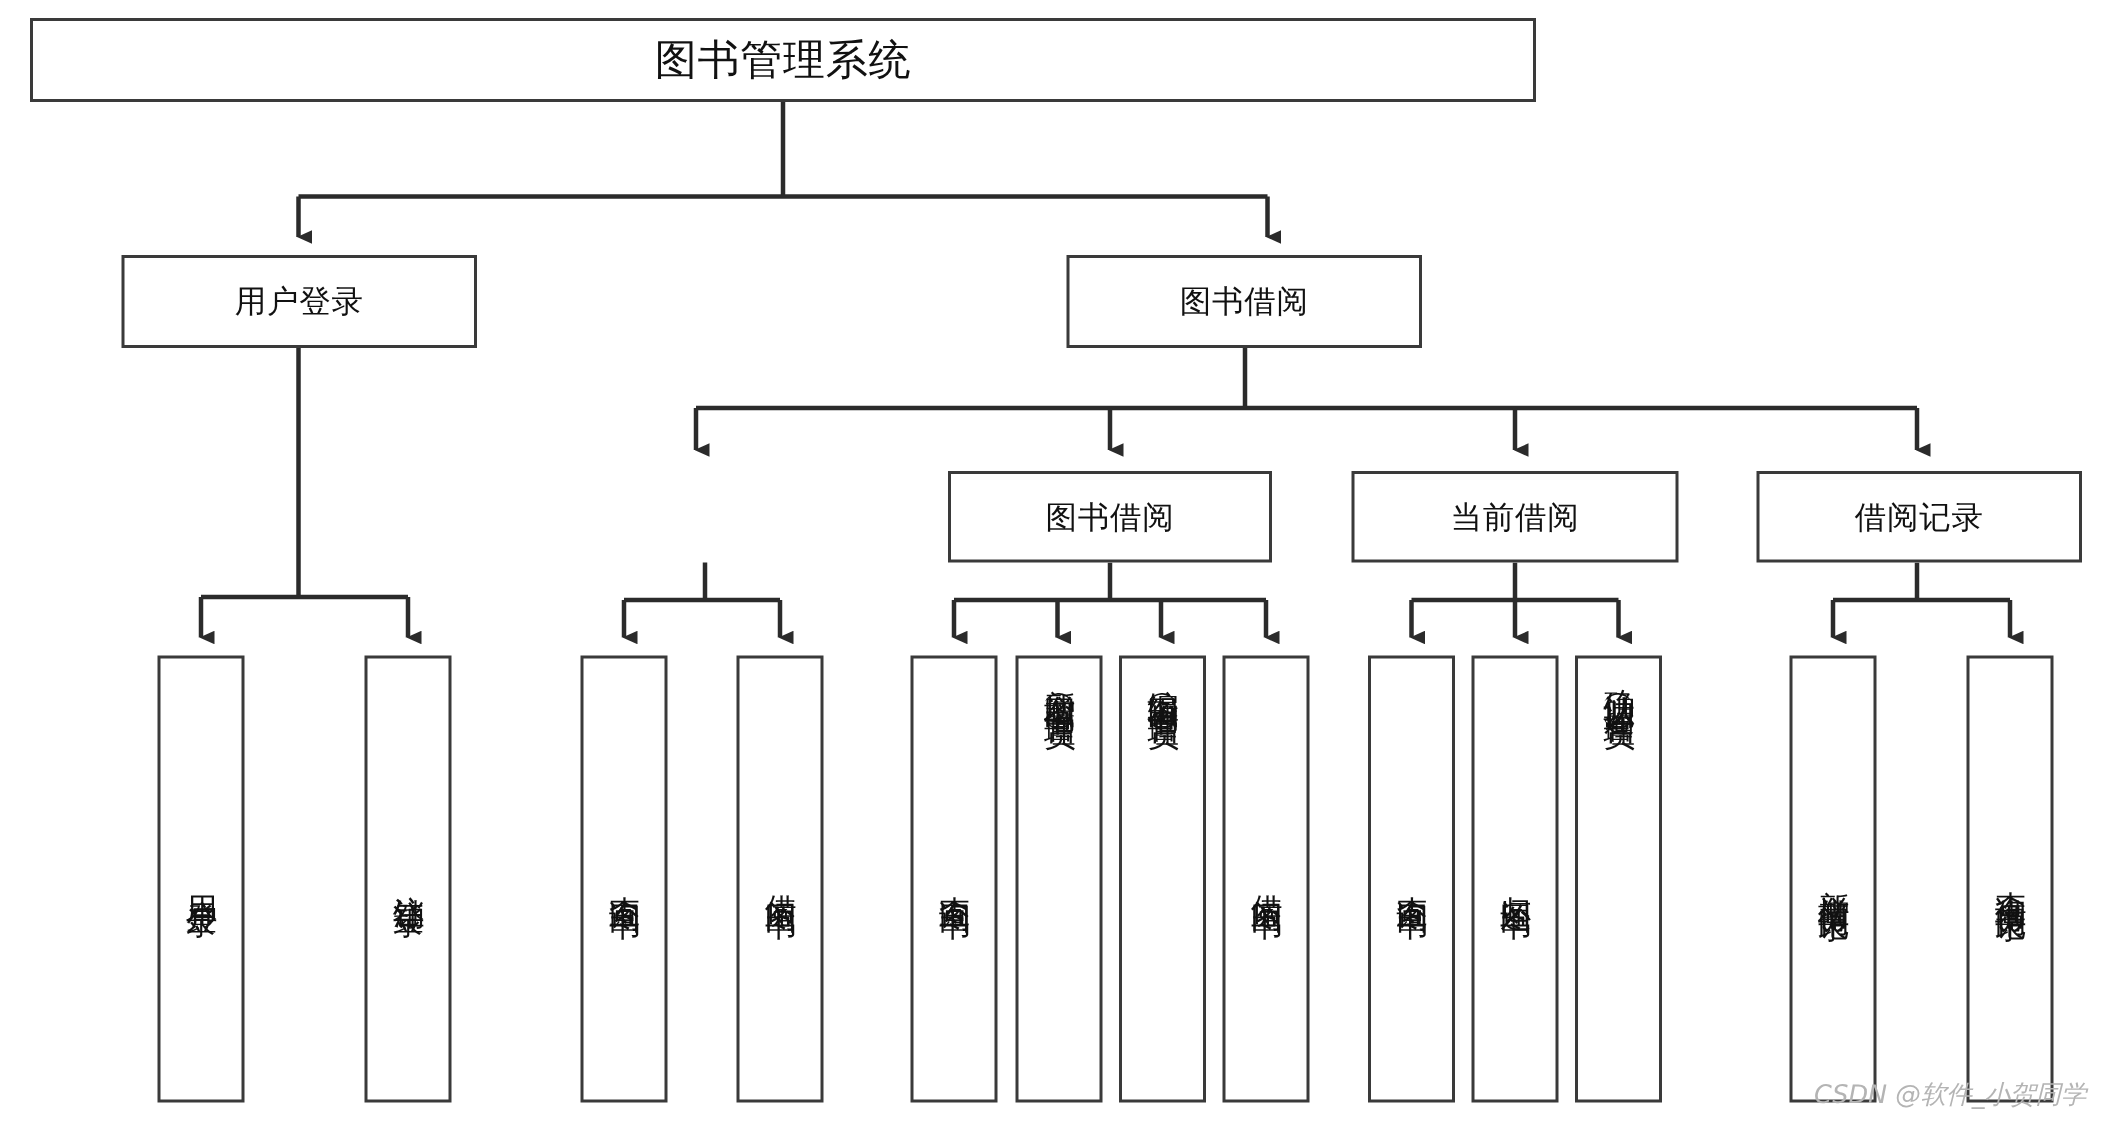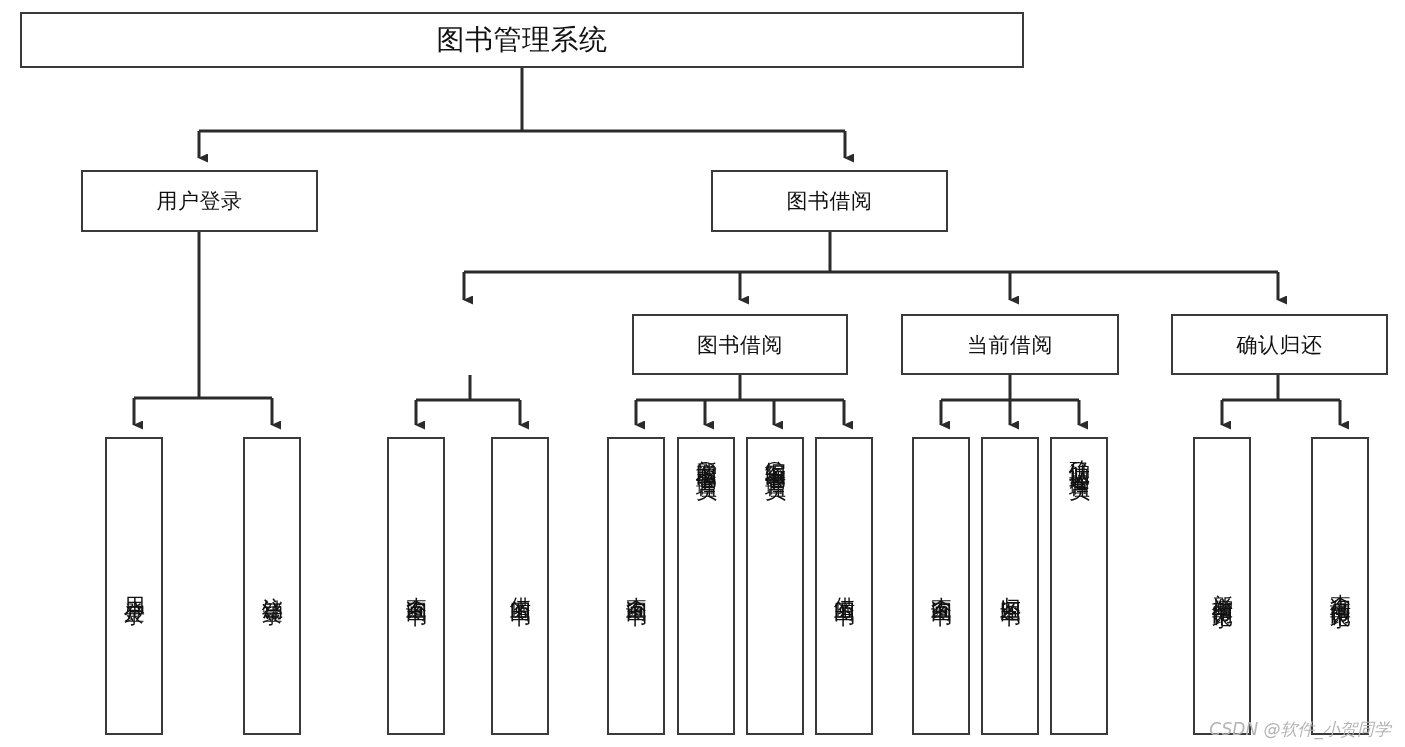--- a/index.html
+++ b/index.html
@@ -124,21 +124,21 @@
     </g>
   </svg>
 
   <div class="node node-h node-root" style="left:20px; top:12px; width:1004px; height:56px;">图书管理系统</div>
 
   <div class="node node-h" style="left:81px; top:170px; width:237px; height:62px;">用户登录</div>
   <div class="node node-h" style="left:711px; top:170px; width:237px; height:62px;">图书借阅</div>
 
   <div class="node node-h" style="left:632px; top:314px; width:216px; height:61px;">图书借阅</div>
   <div class="node node-h" style="left:901px; top:314px; width:218px; height:61px;">当前借阅</div>
-  <div class="node node-h" style="left:1171px; top:314px; width:217px; height:61px;">确认归还</div>
+  <div class="node node-h" style="left:1171px; top:314px; width:217px; height:61px;">借阅记录</div>
 
   <div class="node node-v center-v" style="left:105px; top:437px; width:58px; height:298px;">用户登录</div>
   <div class="node node-v center-v" style="left:243px; top:437px; width:58px; height:298px;">注销登录</div>
 
   <div class="node node-v center-v" style="left:387px; top:437px; width:58px; height:298px;">查询图书</div>
   <div class="node node-v center-v" style="left:491px; top:437px; width:58px; height:298px;">借阅图书</div>
 
   <div class="node node-v center-v" style="left:607px; top:437px; width:58px; height:298px;">查询图书</div>
   <div class="node node-v" style="left:677px; top:437px; width:58px; height:298px;">新增图书（管理员）</div>
   <div class="node node-v" style="left:746px; top:437px; width:58px; height:298px;">编辑图书（管理员）</div>

